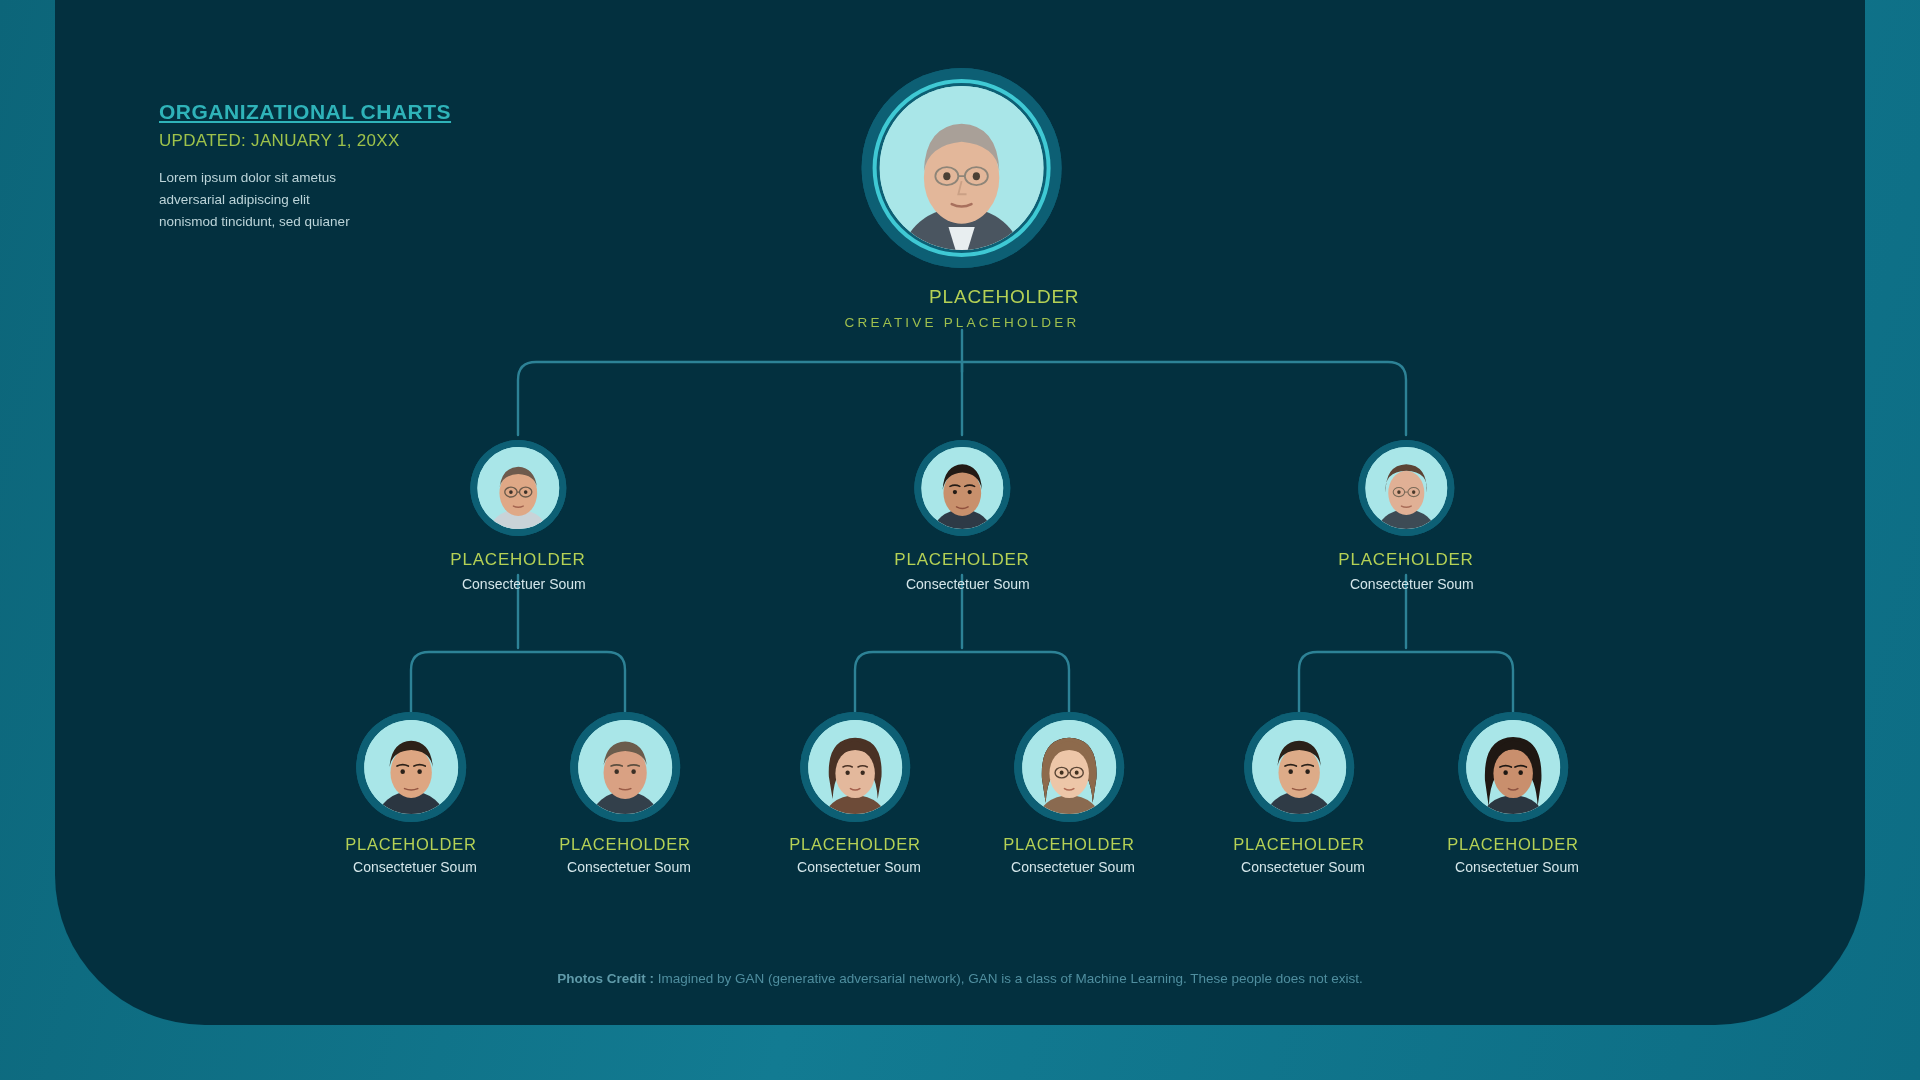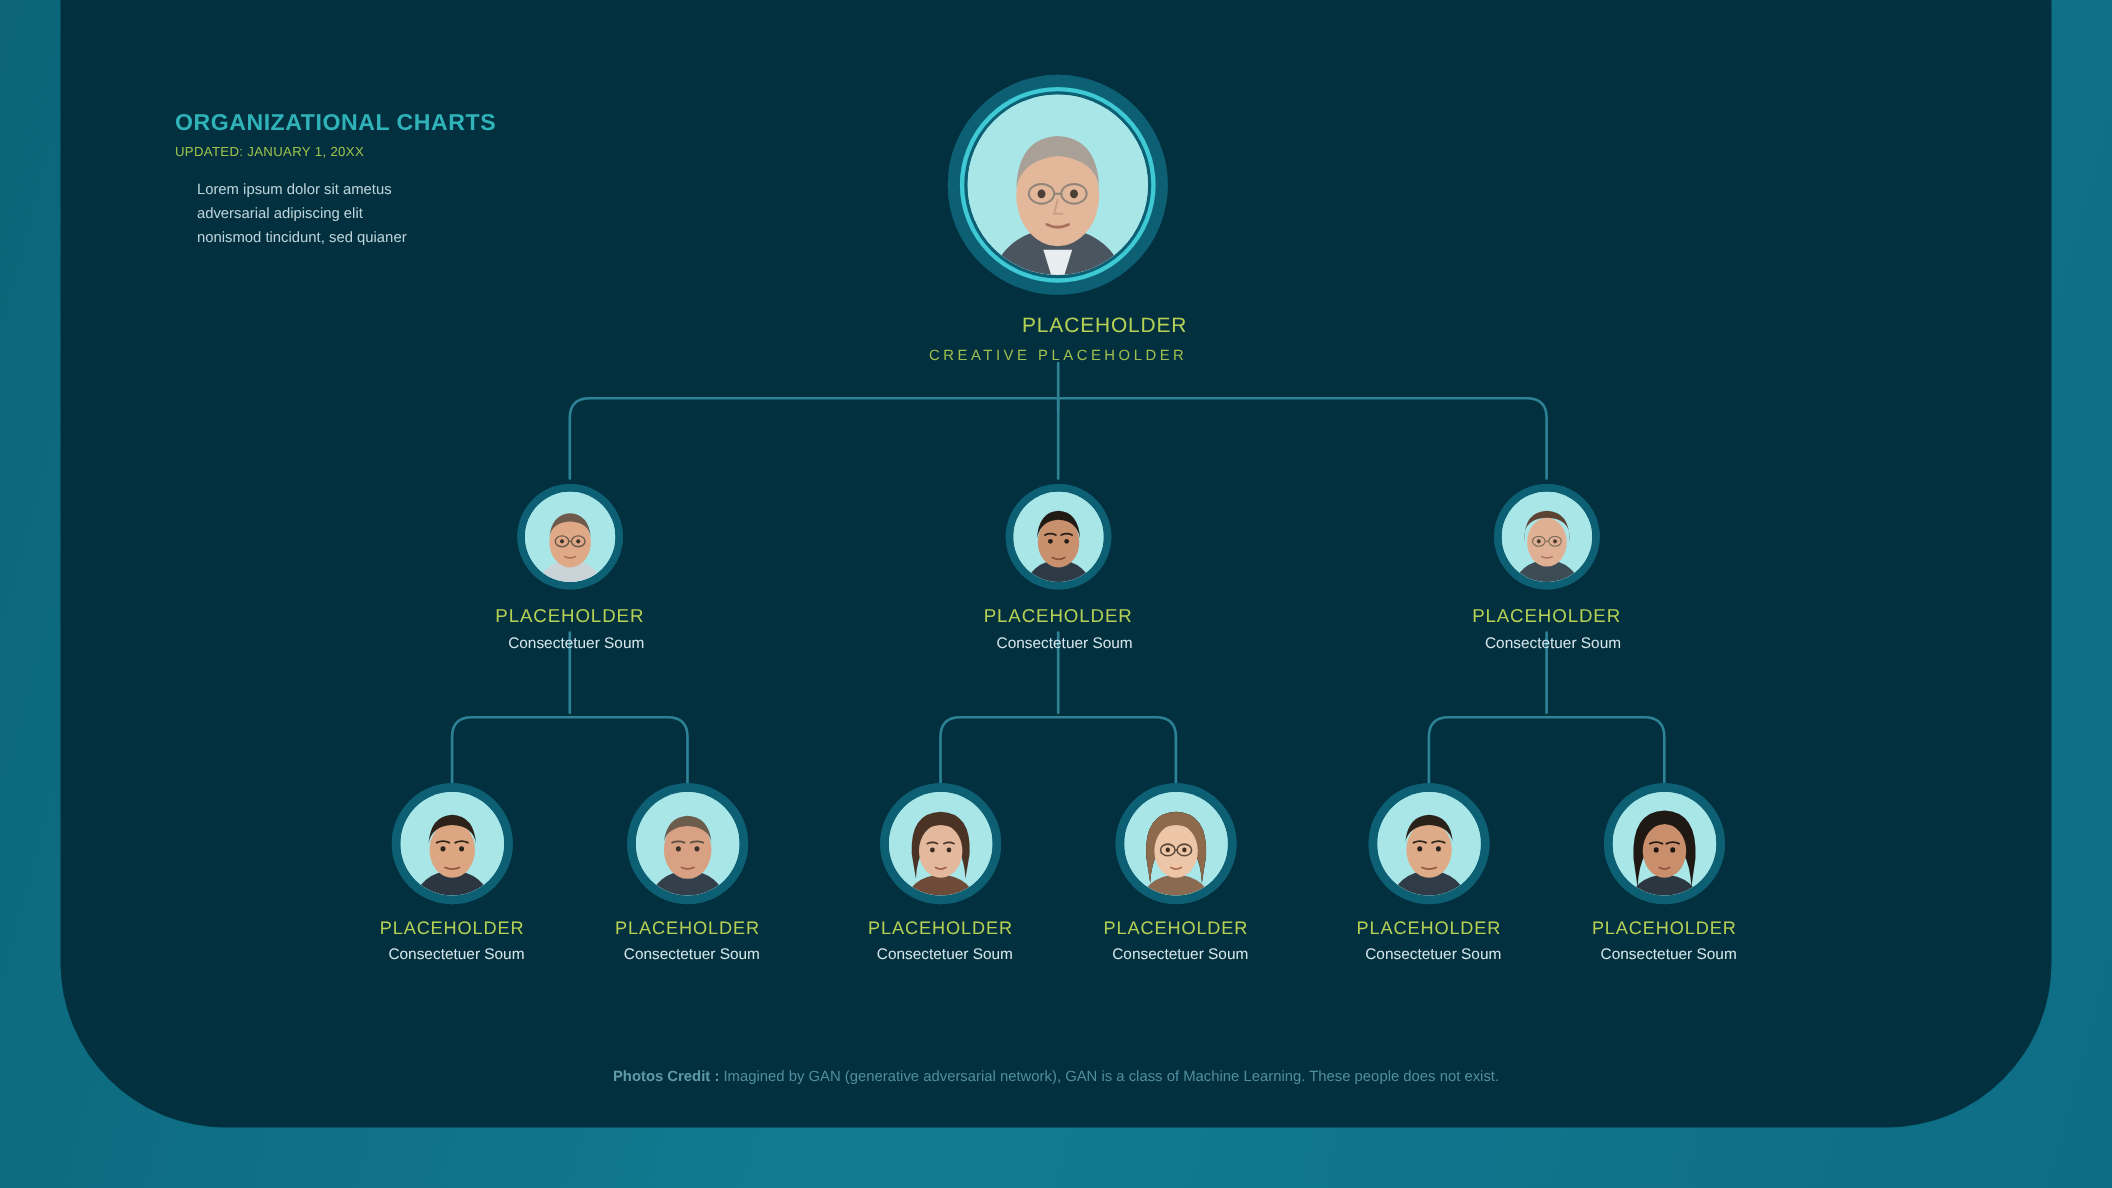--- a/index.html
+++ b/index.html
@@ -39,34 +39,34 @@
     top: 100px;
     width: 340px;
   }
   #title {
     font-size: 21px;
     font-weight: bold;
     letter-spacing: .5px;
     color: #2fb3b9;
     margin: 0 0 7px 0;
     white-space: nowrap;
+    text-decoration: underline;
   }
   #subtitle {
-    font-size: 12px;
+    font-size: 17px;
     letter-spacing: .3px;
     color: #9ec24b;
     margin: 0 0 16px 0;
     white-space: nowrap;
   }
   .lede-line {
     font-size: 13.5px;
     line-height: 22px;
     color: #bcd4d9;
     white-space: nowrap;
-    margin-left: 20px;
   }
 
   
   #wires {
     position: absolute;
     left: 0; top: 0;
     width: 1920px; height: 1080px;
     pointer-events: none;
   }
 

